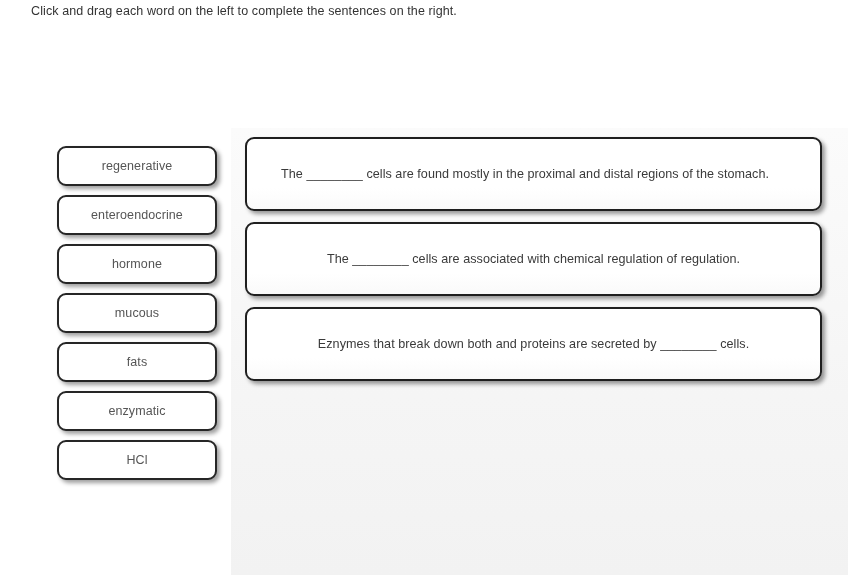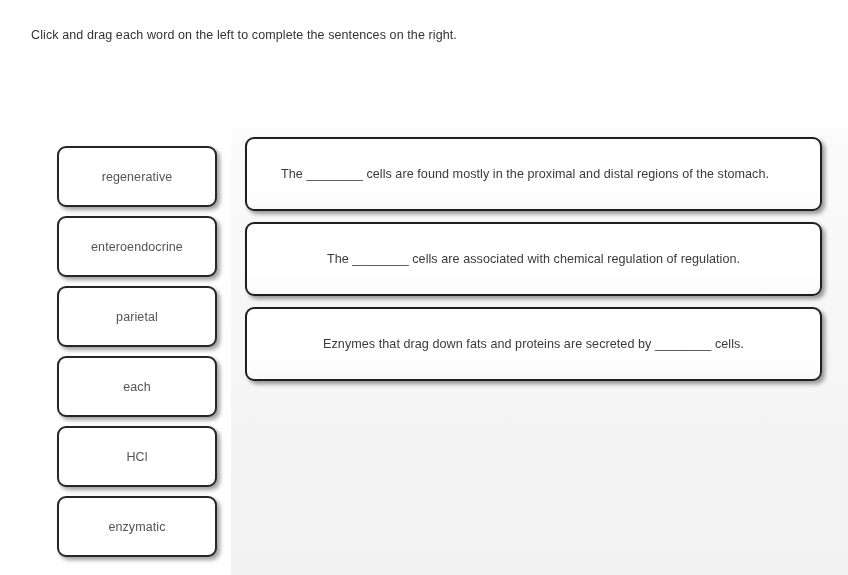--- a/index.html
+++ b/index.html
@@ -13,21 +13,21 @@
     overflow: hidden;
     background: #ffffff;
     font-family: "Liberation Sans", sans-serif;
     position: relative;
   }
 
   
   .instruction {
     position: absolute;
     left: 31px;
-    top: 28px;
+    top: 4px;
     font-size: 12.5px;
     color: #333333;
     letter-spacing: 0.1px;
     white-space: nowrap;
   }
 
   
   .answer-panel {
     position: absolute;
     left: 231px;
@@ -40,21 +40,21 @@
   
   .word-bank {
     position: absolute;
     left: 57px;
     top: 146px;
     width: 162px;
   }
   .word-tile {
     position: relative;
     width: 160px;
-    height: 61px;
+    height: 40px;
     margin-bottom: 9px;
     background: #ffffff;
     border: 2px solid #262626;
     border-radius: 9px;
     box-sizing: border-box;
     box-shadow: 3px 3px 4px rgba(0,0,0,0.38);
     display: flex;
     align-items: center;
     justify-content: center;
     cursor: move;
@@ -113,47 +113,50 @@
 
   <div class="word-tile">
     <span class="word-tile-label">regenerative</span>
   </div>
 
   <div class="word-tile">
     <span class="word-tile-label">enteroendocrine</span>
   </div>
 
   <div class="word-tile">
-    <span class="word-tile-label">parietal</span>
+    <span class="word-tile-label">hormone</span>
   </div>
 
+  <div class="word-tile">
+    <span class="word-tile-label">mucous</span>
+  </div>
 
   <div class="word-tile">
-    <span class="word-tile-label">each</span>
+    <span class="word-tile-label">fats</span>
+  </div>
+
+  <div class="word-tile">
+    <span class="word-tile-label">enzymatic</span>
   </div>
 
   <div class="word-tile">
     <span class="word-tile-label">HCl</span>
-  </div>
-
-  <div class="word-tile">
-    <span class="word-tile-label">enzymatic</span>
   </div>
 
 </div>
 
 <div class="sentence-list">
 
   <div class="sentence-box align-left">
     <span class="sentence-text">The ________ cells are found mostly in the proximal and distal regions of the stomach.</span>
   </div>
 
   <div class="sentence-box">
     <span class="sentence-text">The ________ cells are associated with chemical regulation of regulation.</span>
   </div>
 
   <div class="sentence-box">
-    <span class="sentence-text">Eznymes that drag down fats and proteins are secreted by ________ cells.</span>
+    <span class="sentence-text">Eznymes that break down both and proteins are secreted by ________ cells.</span>
   </div>
 
 
 
 </div>
 
 </body></html>

